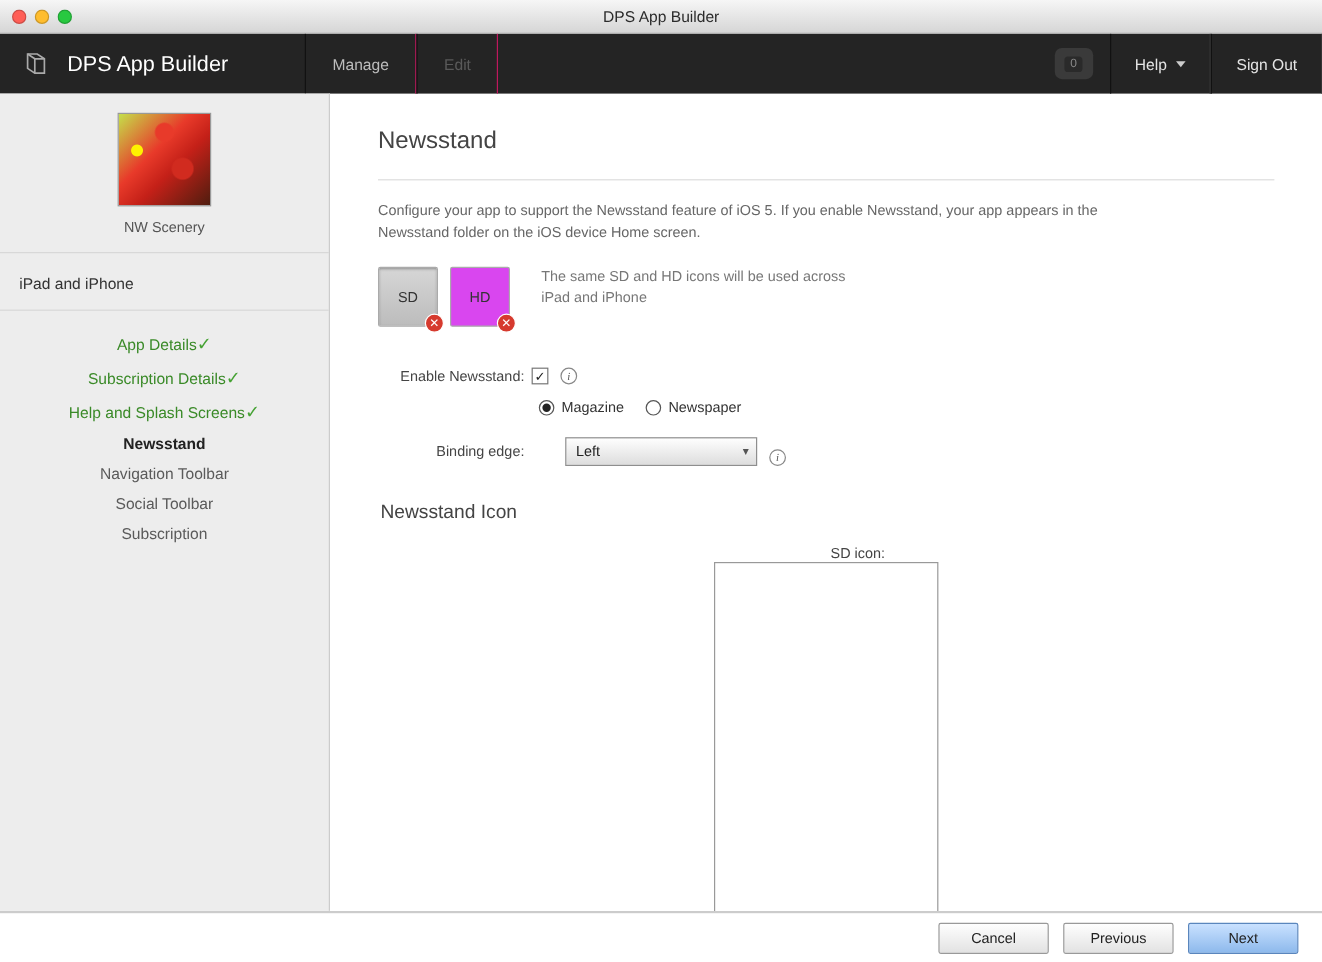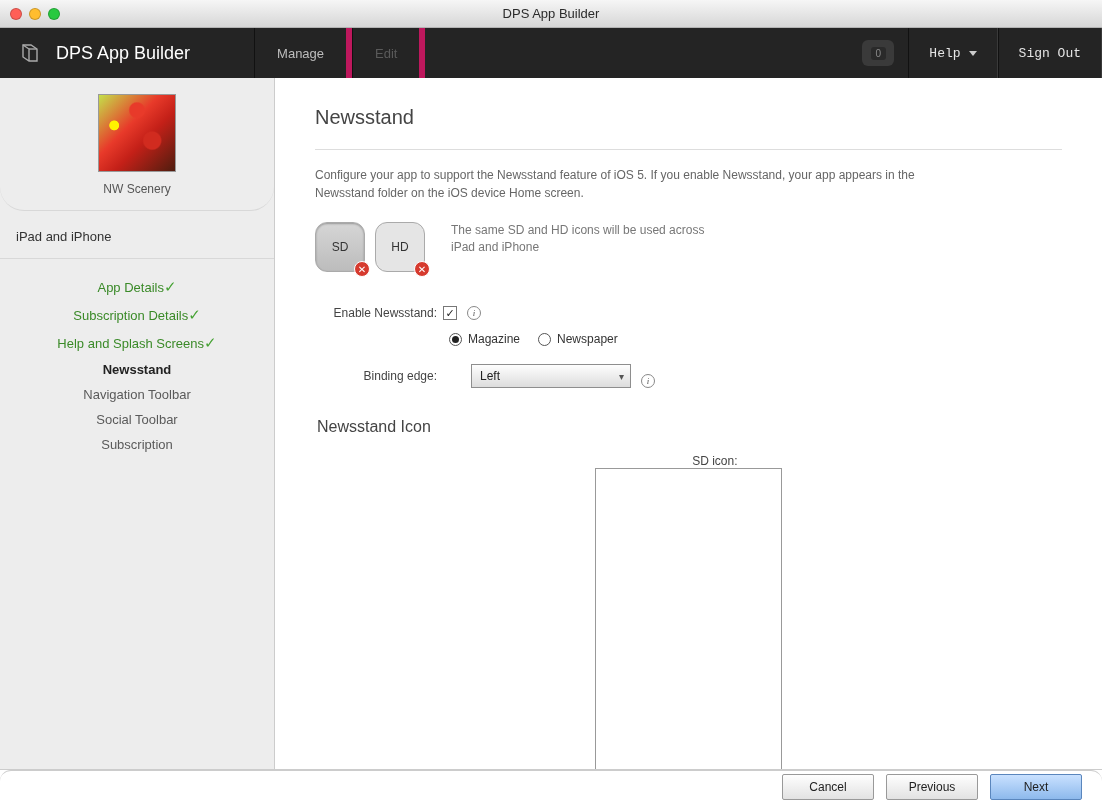--- a/index.html
+++ b/index.html
@@ -10,49 +10,49 @@
 .tl { width: 12px; height: 12px; border-radius: 50%; border: 0.5px solid rgba(0,0,0,.2); }
 .tl.red { background: #ff5f57; }
 .tl.yellow { background: #ffbd2e; }
 .tl.green { background: #28c940; }
 .titlebar-title { position: absolute; left: 50%; transform: translateX(-50%); font-size: 13px; color: #2b2b2b; }
 .topbar { height: 50px; background: #242424; display: flex; align-items: center; color: #ccc; }
 .topbar-left { display: flex; align-items: center; gap: 14px; padding-left: 16px; }
 .logo-box { width: 26px; height: 26px; display: flex; align-items: center; justify-content: center; }
 .app-title { color: #fff; font-size: 18px; font-weight: 400; }
 .top-menu { display: flex; margin-left: 50px; }
-.top-menu-item { padding: 0 22px; height: 50px; display: flex; align-items: center; color: #bdbdbd; font-size: 13px; border-left: 1px solid #111; border-right: 6px solid #be185d; cursor: pointer; }
+.top-menu-item { padding: 0 22px; height: 50px; display: flex; align-items: center; color: #bdbdbd; font-size: 13px; border-left: 1px solid #111; border-right: 1px solid #be185d; cursor: pointer; }
 .top-menu-item.dim { color: #5a5a5a; }
 .topbar-right { margin-left: auto; display: flex; align-items: center; height: 100%; }
 .badge-btn { margin-right: 14px; width: 32px; height: 26px; background: #3a3a3a; border-radius: 6px; display: flex; align-items: center; justify-content: center; position: relative; cursor: pointer; }
 .badge-count { background: #2a2a2a; color: #8a8a8a; font-size: 10px; padding: 1px 5px; border-radius: 3px; }
-.top-right-item { padding: 0 20px; height: 50px; display: flex; align-items: center; gap: 8px; color: #e5e5e5; font-size: 13px; border-left: 1px solid #111; border-right: 1px solid #3a3a3a; cursor: pointer; font-family: Liberation Mono, monospace; }
+.top-right-item { padding: 0 20px; height: 50px; display: flex; align-items: center; gap: 8px; color: #e5e5e5; font-size: 13px; border-left: 1px solid #111; border-right: 1px solid #3a3a3a; cursor: pointer; }
 .body-area { flex: 1; display: flex; min-height: 0; border-bottom: 1px solid #ccc; }
 .sidebar { width: 275px; background: #ededed; border-right: 1px solid #ccc; display: flex; flex-direction: column; }
-.sb-app { display: flex; flex-direction: column; align-items: center; padding: 16px 0 14px; border-bottom: 1px solid #d8d8d8; border-radius: 24px; }
+.sb-app { display: flex; flex-direction: column; align-items: center; padding: 16px 0 14px; border-bottom: 1px solid #d8d8d8; }
 .app-icon { width: 78px; height: 78px; border: 1px solid #999; background: linear-gradient(135deg,#c4e04a 0%,#e83a2a 40%,#c42018 60%,#4f1d0f 100%); background-size: cover; position: relative; overflow: hidden; }
 .app-icon::before { content:""; position:absolute; inset:0; background: radial-gradient(circle at 20% 40%, #fff200 0 6%, transparent 7%), radial-gradient(circle at 50% 20%, #e83a2a 0 10%, transparent 12%), radial-gradient(circle at 70% 60%, #d12b1f 0 12%, transparent 14%); mix-blend-mode: normal; }
 .app-name { margin-top: 10px; color: #555; font-size: 12px; }
 .sb-data { padding: 18px 16px 6px; color: #333; font-size: 13px; }
 .sb-sep { height: 1px; background: #d8d8d8; margin: 8px 0 6px; }
 .sb-nav { padding: 8px 0 0; }
 .sb-item { display: flex; align-items: center; justify-content: center; padding: 5px 16px; font-size: 13px; cursor: pointer; }
 .sb-item.done span.label { color: #3a8a28; }
 .sb-item.active span.label { color: #222; font-weight: bold; }
 .sb-item span.label { color: #5a5a5a; }
 .check { color: #45a233; font-size: 15px; }
 .main { flex: 1; background: #fff; padding: 28px 40px 20px 40px; overflow: auto; }
 .page-title { font-size: 20px; color: #444; font-weight: 400; margin-bottom: 20px; }
 .hr { height: 1px; background: #ddd; margin-bottom: 16px; }
 .intro { color: #666; font-size: 12px; line-height: 1.5; max-width: 620px; margin-bottom: 20px; margin-top: 12px; }
 .icons-row { display: flex; align-items: flex-start; gap: 26px; margin-bottom: 34px; }
 .sdhd-group { display: flex; gap: 10px; }
-.size-btn { width: 50px; height: 50px; border: 1px solid #aaa; border-radius: 12px; display: flex; align-items: center; justify-content: center; font-size: 12px; color: #333; position: relative; cursor: pointer; }
+.size-btn { width: 50px; height: 50px; border: 1px solid #aaa; border-radius: 2px; display: flex; align-items: center; justify-content: center; font-size: 12px; color: #333; position: relative; cursor: pointer; }
 .size-btn.selected { background: linear-gradient(#d6d6d6,#bcbcbc); box-shadow: inset 0 1px 2px rgba(0,0,0,.3); }
-.size-btn:not(.selected) { background: #e5e5e5; }
+.size-btn:not(.selected) { background: #d946ef; }
 .err-badge { position: absolute; right: -6px; bottom: -6px; width: 16px; height: 16px; background: #d63a2e; border-radius: 50%; color: #fff; font-size: 10px; display: flex; align-items: center; justify-content: center; border: 1px solid #fff; }
 .icon-note { color: #777; font-size: 12px; line-height: 1.4; max-width: 280px; }
 .form-row { display: flex; align-items: center; margin-bottom: 12px; }
 .form-label { width: 128px; text-align: right; color: #444; font-size: 12px; padding-right: 6px; }
 .checkbox { width: 14px; height: 14px; border: 1px solid #777; background: #fff; display: inline-flex; align-items: center; justify-content: center; font-size: 11px; color: #222; cursor: pointer; }
 .info-icon { width: 14px; height: 14px; border: 1px solid #888; border-radius: 50%; display: inline-flex; align-items: center; justify-content: center; font-size: 9px; color: #555; margin-left: 10px; cursor: pointer; font-style: italic; font-family: Georgia, serif; }
 .radio-row { padding-left: 134px; display: flex; align-items: center; gap: 18px; margin-bottom: 18px; }
 .radio { display: flex; align-items: center; gap: 6px; cursor: pointer; font-size: 12px; color: #333; }
 .radio-dot { width: 13px; height: 13px; border: 1px solid #555; border-radius: 50%; display:flex; align-items:center; justify-content:center; background:#fff; }
 .radio-dot.checked::after { content:""; width:7px; height:7px; background:#222; border-radius:50%; }
@@ -60,21 +60,21 @@
 .select { width: 160px; height: 24px; border: 1px solid #8e8e8e; background: linear-gradient(#fefefe,#ddd); font-size: 12px; color: #222; display: flex; align-items: center; justify-content: space-between; padding: 0 6px 0 8px; cursor: pointer; }
 .select .caret { font-size: 10px; color: #555; }
 .section-sub { font-size: 16px; color: #444; margin-top: 30px; margin-bottom: 18px; font-weight: 400; margin-left: 2px; }
 .sdicon-row { display: flex; align-items: center; margin-bottom: 20px; flex-direction: column; }
 .sdicon-row .form-label { width: 110px; }
 .text-input { flex: 0 0 570px; height: 24px; border: 1px solid #999; background: #fff; padding: 2px 4px; }
 .folder-icon { width: 18px; height: 14px; border: 1px solid #888; background: linear-gradient(#eee,#ccc); border-radius: 2px; margin-left: 10px; cursor: pointer; position: relative; }
 .folder-icon::before { content:""; position:absolute; left:2px; top:-4px; width:7px; height:4px; background:#ccc; border:1px solid #888; border-bottom:none; border-radius:2px 2px 0 0;}
 .preview-box { width: 98px; height: 130px; border: 1px solid #bbb; margin-left: 112px; display: flex; align-items: center; justify-content: center; color: #666; font-size: 12px; }
 .preview-label { margin-left: 112px; margin-top: 14px; color: #555; font-size: 12px; }
-.footer { height: 32px; background: #fff; display: flex; align-items: center; justify-content: flex-end; gap: 12px; padding: 0 20px; border-top: 1px solid #ccc; border-radius: 11px; }
+.footer { height: 42px; background: #fff; display: flex; align-items: center; justify-content: flex-end; gap: 12px; padding: 0 20px; border-top: 1px solid #ccc; }
 .btn { min-width: 92px; height: 26px; border: 1px solid #999; background: linear-gradient(#fefefe,#e2e2e2); display: flex; align-items: center; justify-content: center; font-size: 12px; color: #222; cursor: pointer; border-radius: 2px; }
 .btn.primary { background: linear-gradient(#c9e1ff,#8db9ec); border-color: #5a86bd; }
 .chevron-down { width: 0; height: 0; border-left: 4px solid transparent; border-right: 4px solid transparent; border-top: 5px solid #ccc; }
 </style>
 </head>
 <body>
 
 <div class="window">
   <div class="titlebar">
     <div class="traffic-lights">

